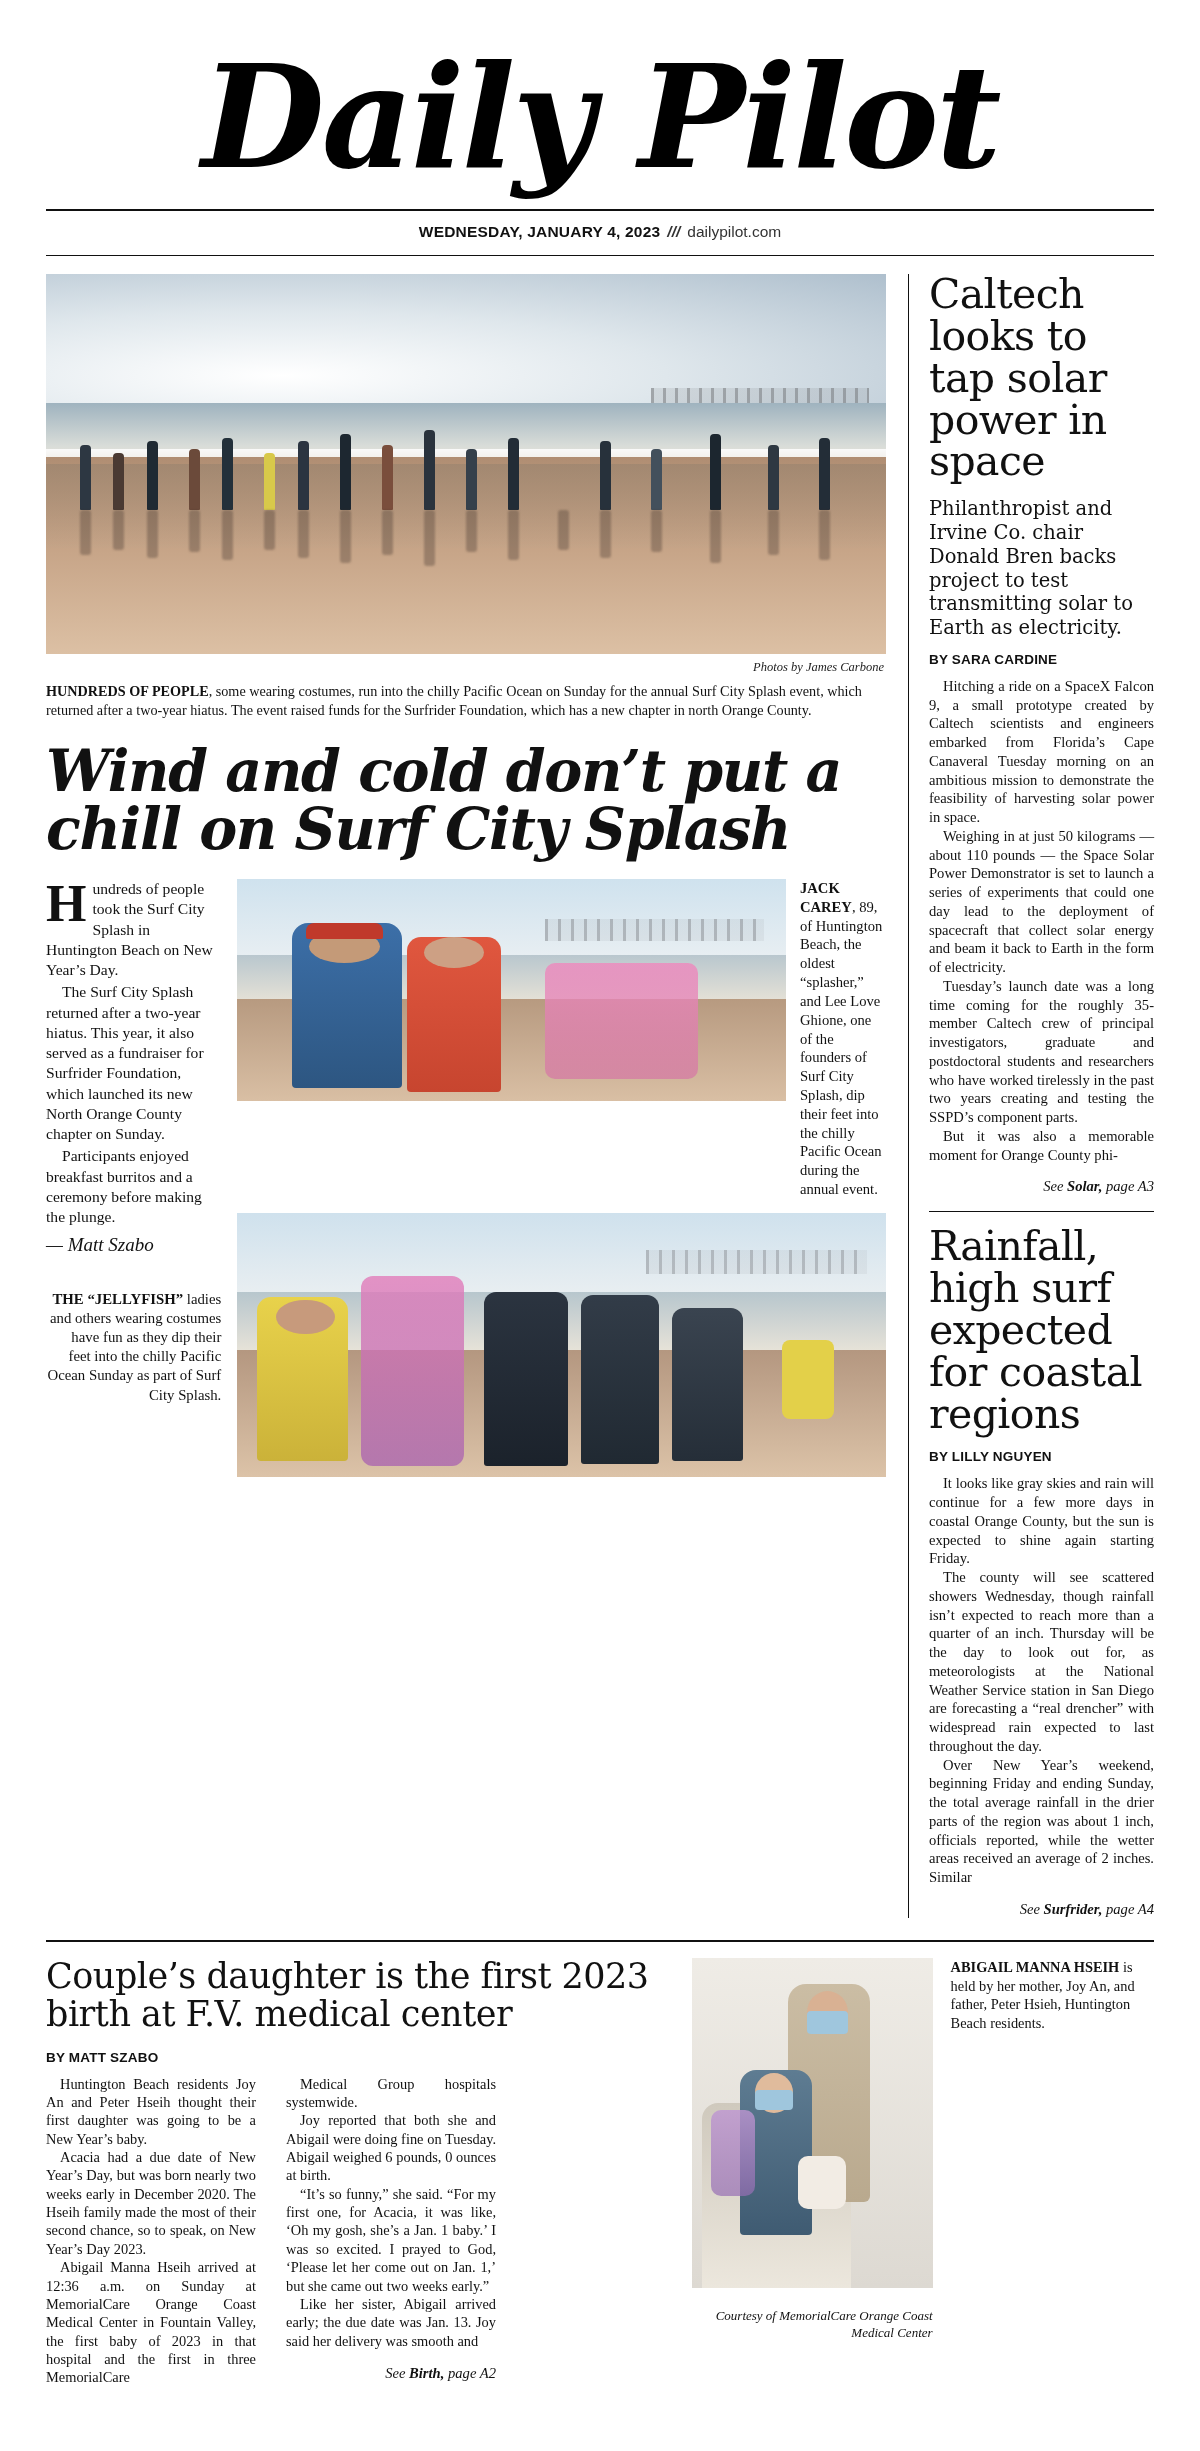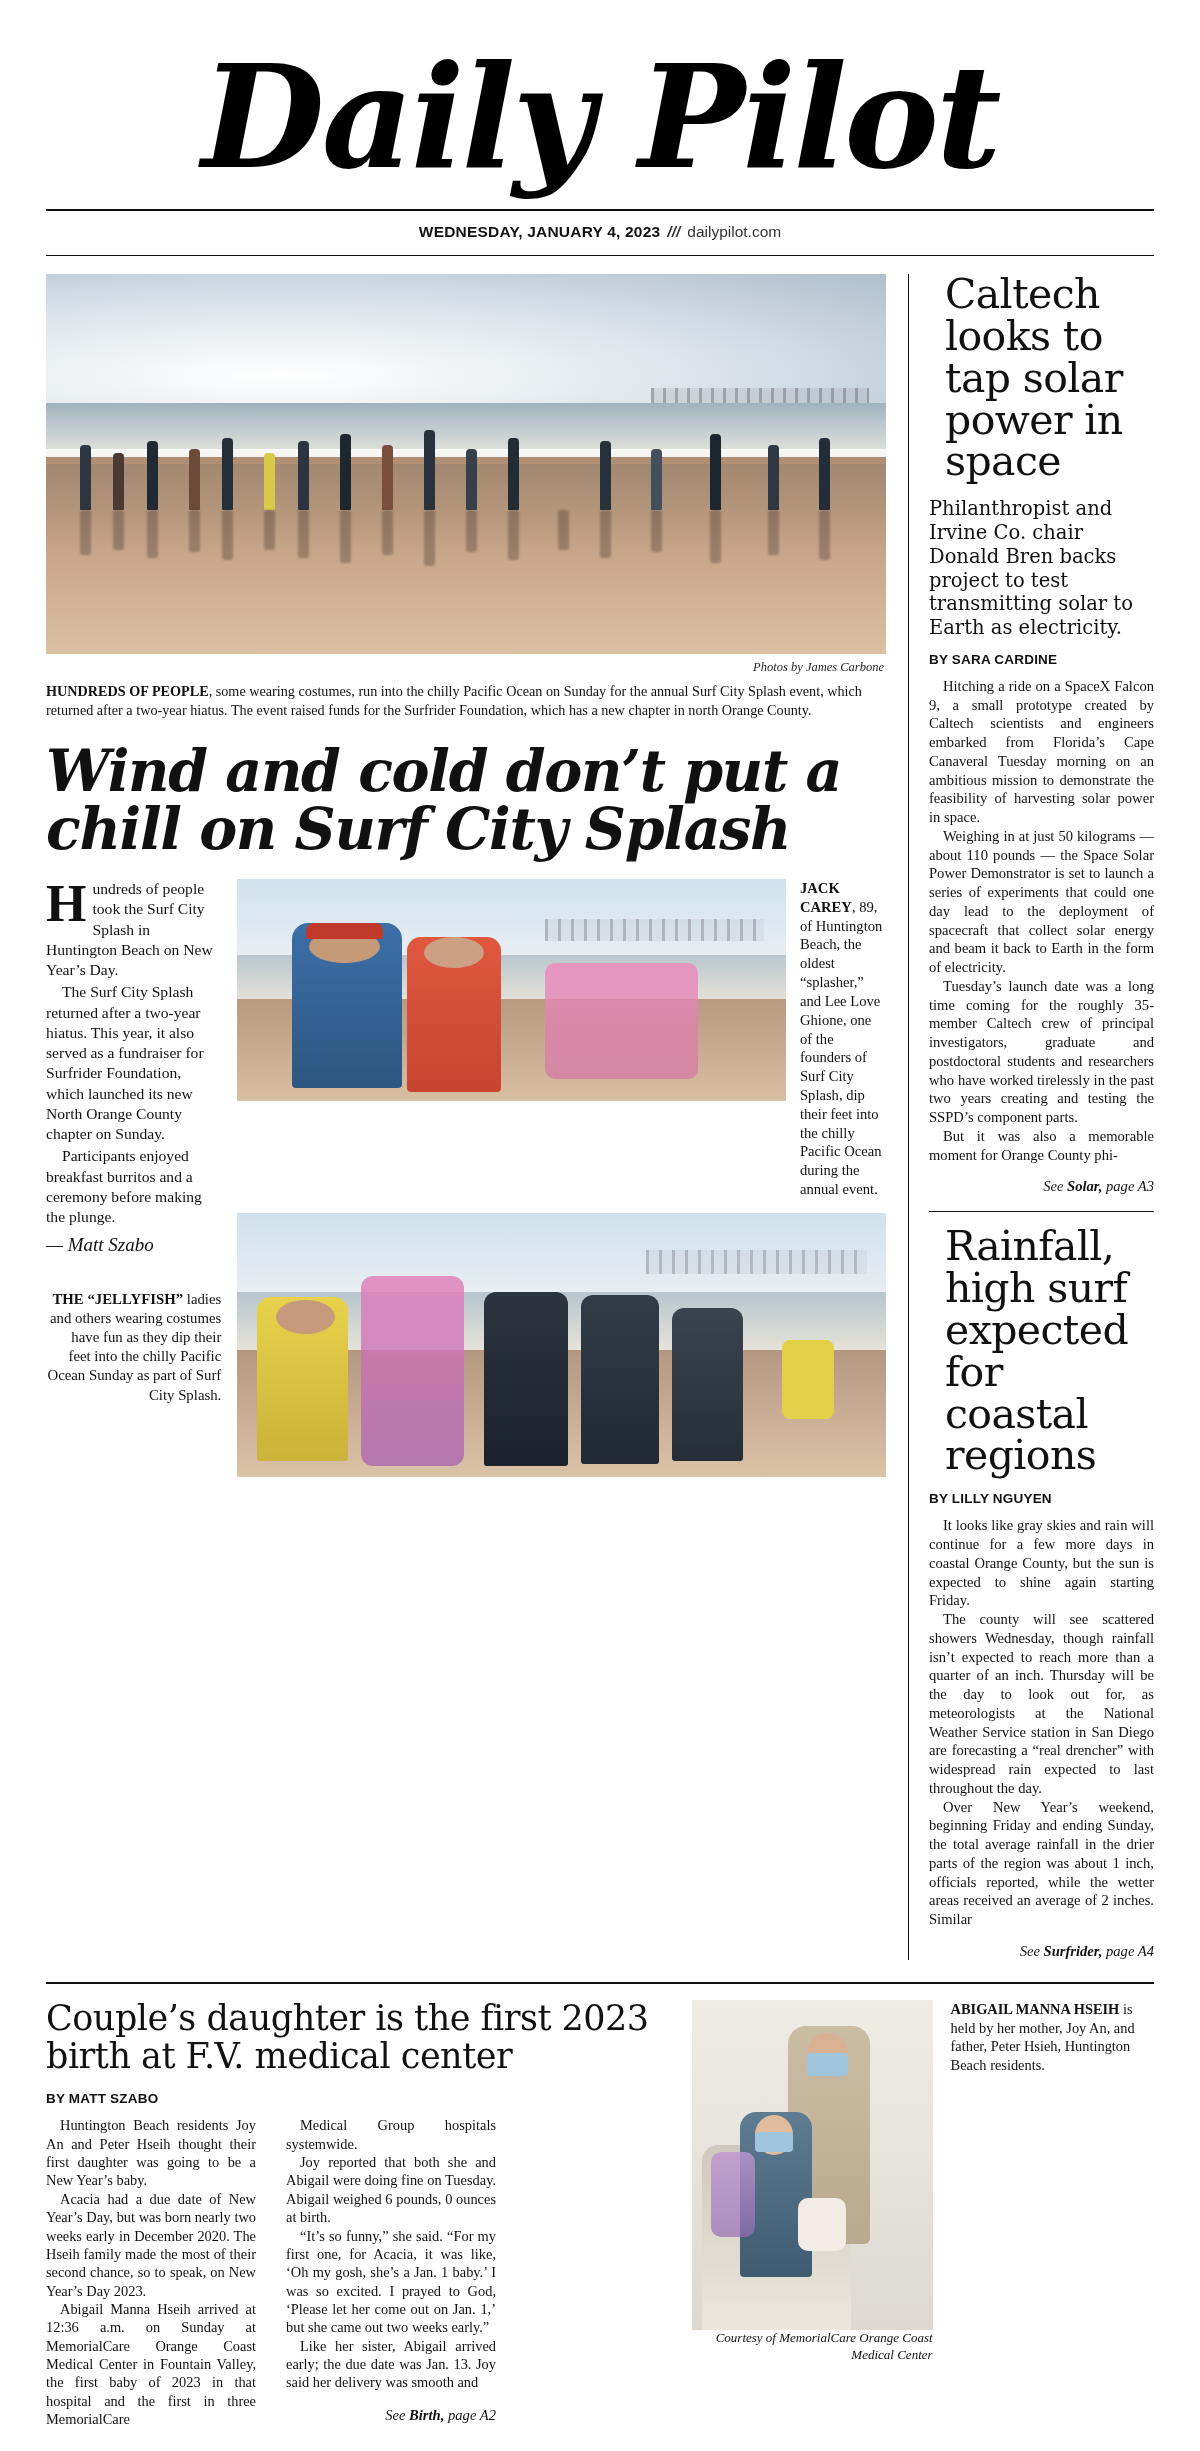--- a/index.html
+++ b/index.html
@@ -114,21 +114,21 @@
     width:100%; height:264px; margin-top:14px; position:relative; overflow:hidden;
     background:linear-gradient(#cbdde9 0%, #d9e6ee 26%, #cdd6d4 40%, #b79b84 58%, #d6bda3 100%);
   }
   .carey-cap { font-size:14.6px; line-height:1.29; padding-left:14px; width:100px; }
   .carey-cap b { font-weight:700; }
 
   
   .rail-head {
     font-family:"DejaVu Serif","Liberation Serif",serif;
     font-weight:400; font-size:41px; line-height:1.02;
-    letter-spacing:-.6px; margin:0 16px 14px;
+    letter-spacing:-.6px; margin:0 0 14px;
   }
   .rail-deck {
     font-family:"DejaVu Serif","Liberation Serif",serif;
     font-size:19.5px; line-height:1.22; margin-bottom:12px;
   }
   .byline {
     font-family:"Liberation Sans", sans-serif;
     font-weight:700; font-size:13.5px; letter-spacing:.2px;
     margin-bottom:10px;
   }
@@ -156,21 +156,21 @@
   .bot-col { width:210px; font-size:14.4px; line-height:1.275; text-align:justify; }
   .bot-col p { margin:0; text-indent:14px; }
 
   .baby-photo {
     width:100%; height:330px; position:relative; overflow:hidden;
     background:linear-gradient(#e6e3dd 0%, #dcd8d2 40%, #cfcac3 100%);
   }
   .baby-wall { position:absolute; inset:0; background:linear-gradient(#efece6,#ddd9d2); }
   .courtesy {
     font-style:italic; font-size:13px; line-height:1.3; text-align:right;
-    padding-top:0;
+    padding-top:20px;
   }
   .abig-cap { font-size:14.4px; line-height:1.30; }
   .abig-cap b { font-weight:700; }
 </style>
 </head>
 <body>
 
 <div class="page">
 
   <div class="masthead">

